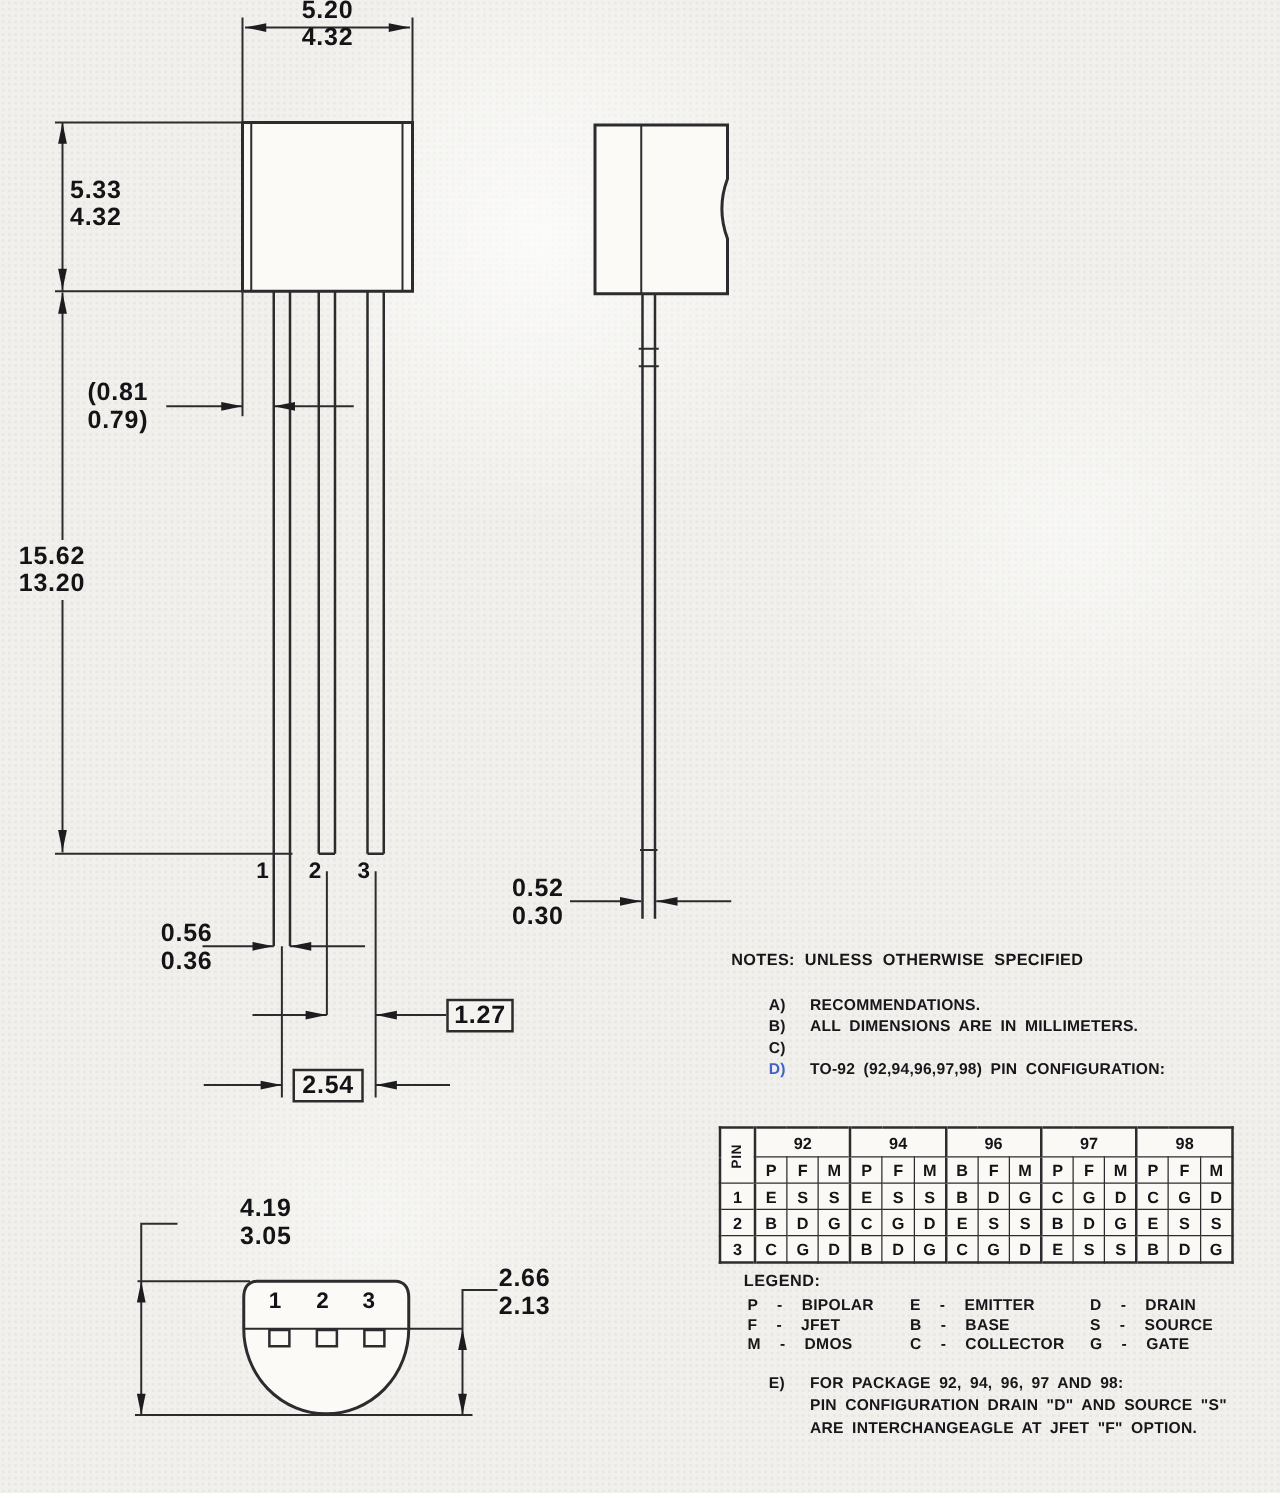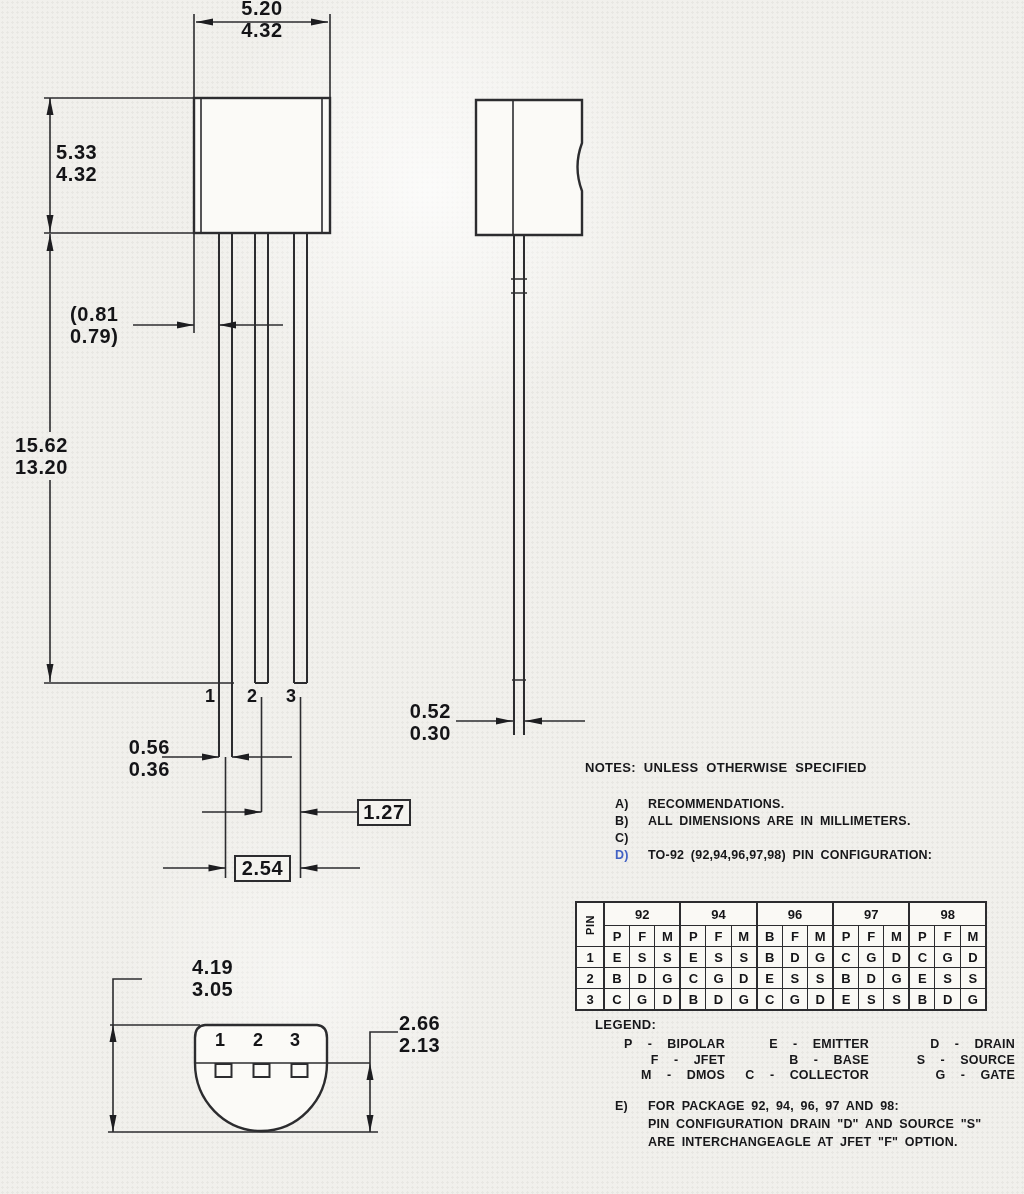--- a/index.html
+++ b/index.html
@@ -55,21 +55,21 @@
     border:1.5px solid #2c2c2f;padding:0;text-align:center;
     font-size:13px;font-weight:700;height:20px;color:#141417;
   }
   table.pin-table th.grp{height:22px;}
   table.pin-table .gl{border-left:2.6px solid #2c2c2f;margin-left:16px;}
   table.pin-table .pin-corner{width:26px;border-right:2.6px solid #2c2c2f;}
   .rot{transform:rotate(-90deg);font-size:11px;font-weight:700;letter-spacing:.5px;}
 
   .legend{position:absolute;left:595px;top:1017px;width:420px;font-weight:700;}
   .legend-heading{font-size:13px;letter-spacing:.4px;margin-bottom:5px;}
-  .legend-grid{display:grid;grid-template-columns:130px 144px 146px;text-align:right;}
+  .legend-grid{display:grid;grid-template-columns:130px 144px 146px;}
   .lcol div{font-size:12.5px;line-height:15.5px;letter-spacing:.2px;word-spacing:4px;white-space:pre;}
   .lcol{padding-left:3px;}
 
   .note-e{position:absolute;left:585px;top:1097px;display:flex;font-size:12.5px;
     font-weight:700;line-height:18px;letter-spacing:.2px;word-spacing:3px;width:438px;}
 </style>
 </head>
 <body>
 
 <div class="stage">

